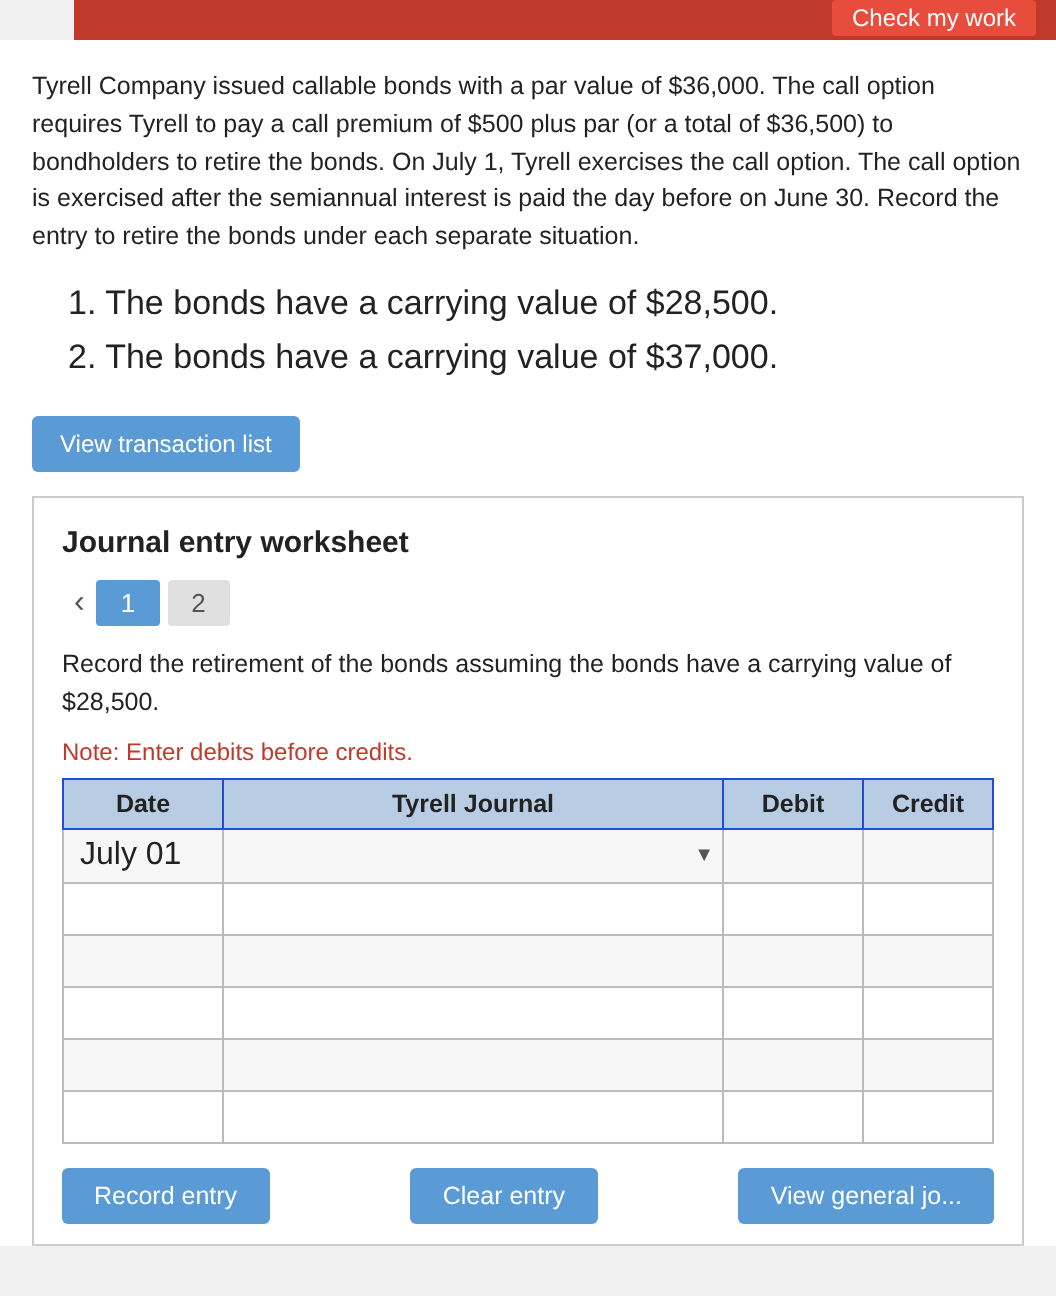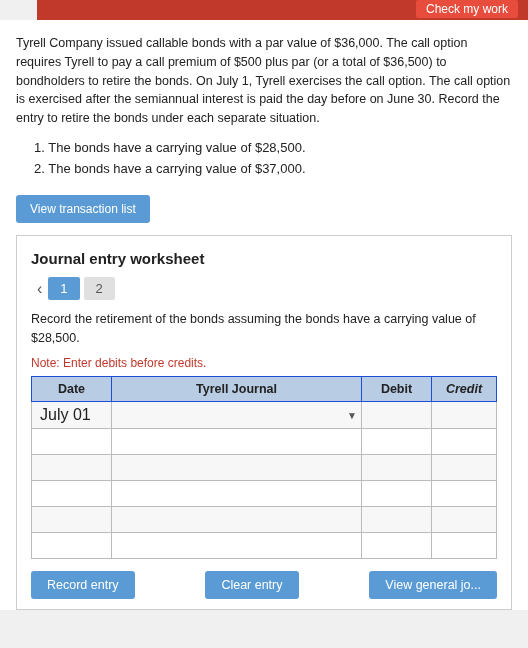--- a/index.html
+++ b/index.html
@@ -34,21 +34,21 @@
       padding: 14px 16px 0 16px;
     }
     .problem-text {
       font-size: 12.5px;
       line-height: 1.5;
       color: #222;
       margin-bottom: 10px;
     }
     .problem-list {
       margin: 6px 0 6px 18px;
-      font-size: 13px;
+      font-size: 17px;
       line-height: 1.6;
     }
     .view-transaction-btn {
       background: #5b9bd5;
       color: #fff;
       border: none;
       padding: 7px 14px;
       font-size: 12px;
       cursor: pointer;
       border-radius: 3px;
@@ -116,21 +116,21 @@
     .journal-table thead th {
       border: 1px solid #1d4ed8;
       padding: 5px 8px;
       text-align: center;
       font-weight: bold;
       color: #222;
     }
     .journal-table thead th.date-col { width: 80px; }
     .journal-table thead th.gj-col { }
     .journal-table thead th.debit-col { width: 70px; }
-    .journal-table thead th.credit-col { width: 65px; font-style: italic; }
+    .journal-table thead th.credit-col { width: 65px; }
     .journal-table tbody tr {
       background: #fff;
     }
     .journal-table tbody td {
       border: 1px solid #bbb;
       padding: 4px 8px;
       height: 26px;
       vertical-align: middle;
     }
     .journal-table tbody td.date-cell {

